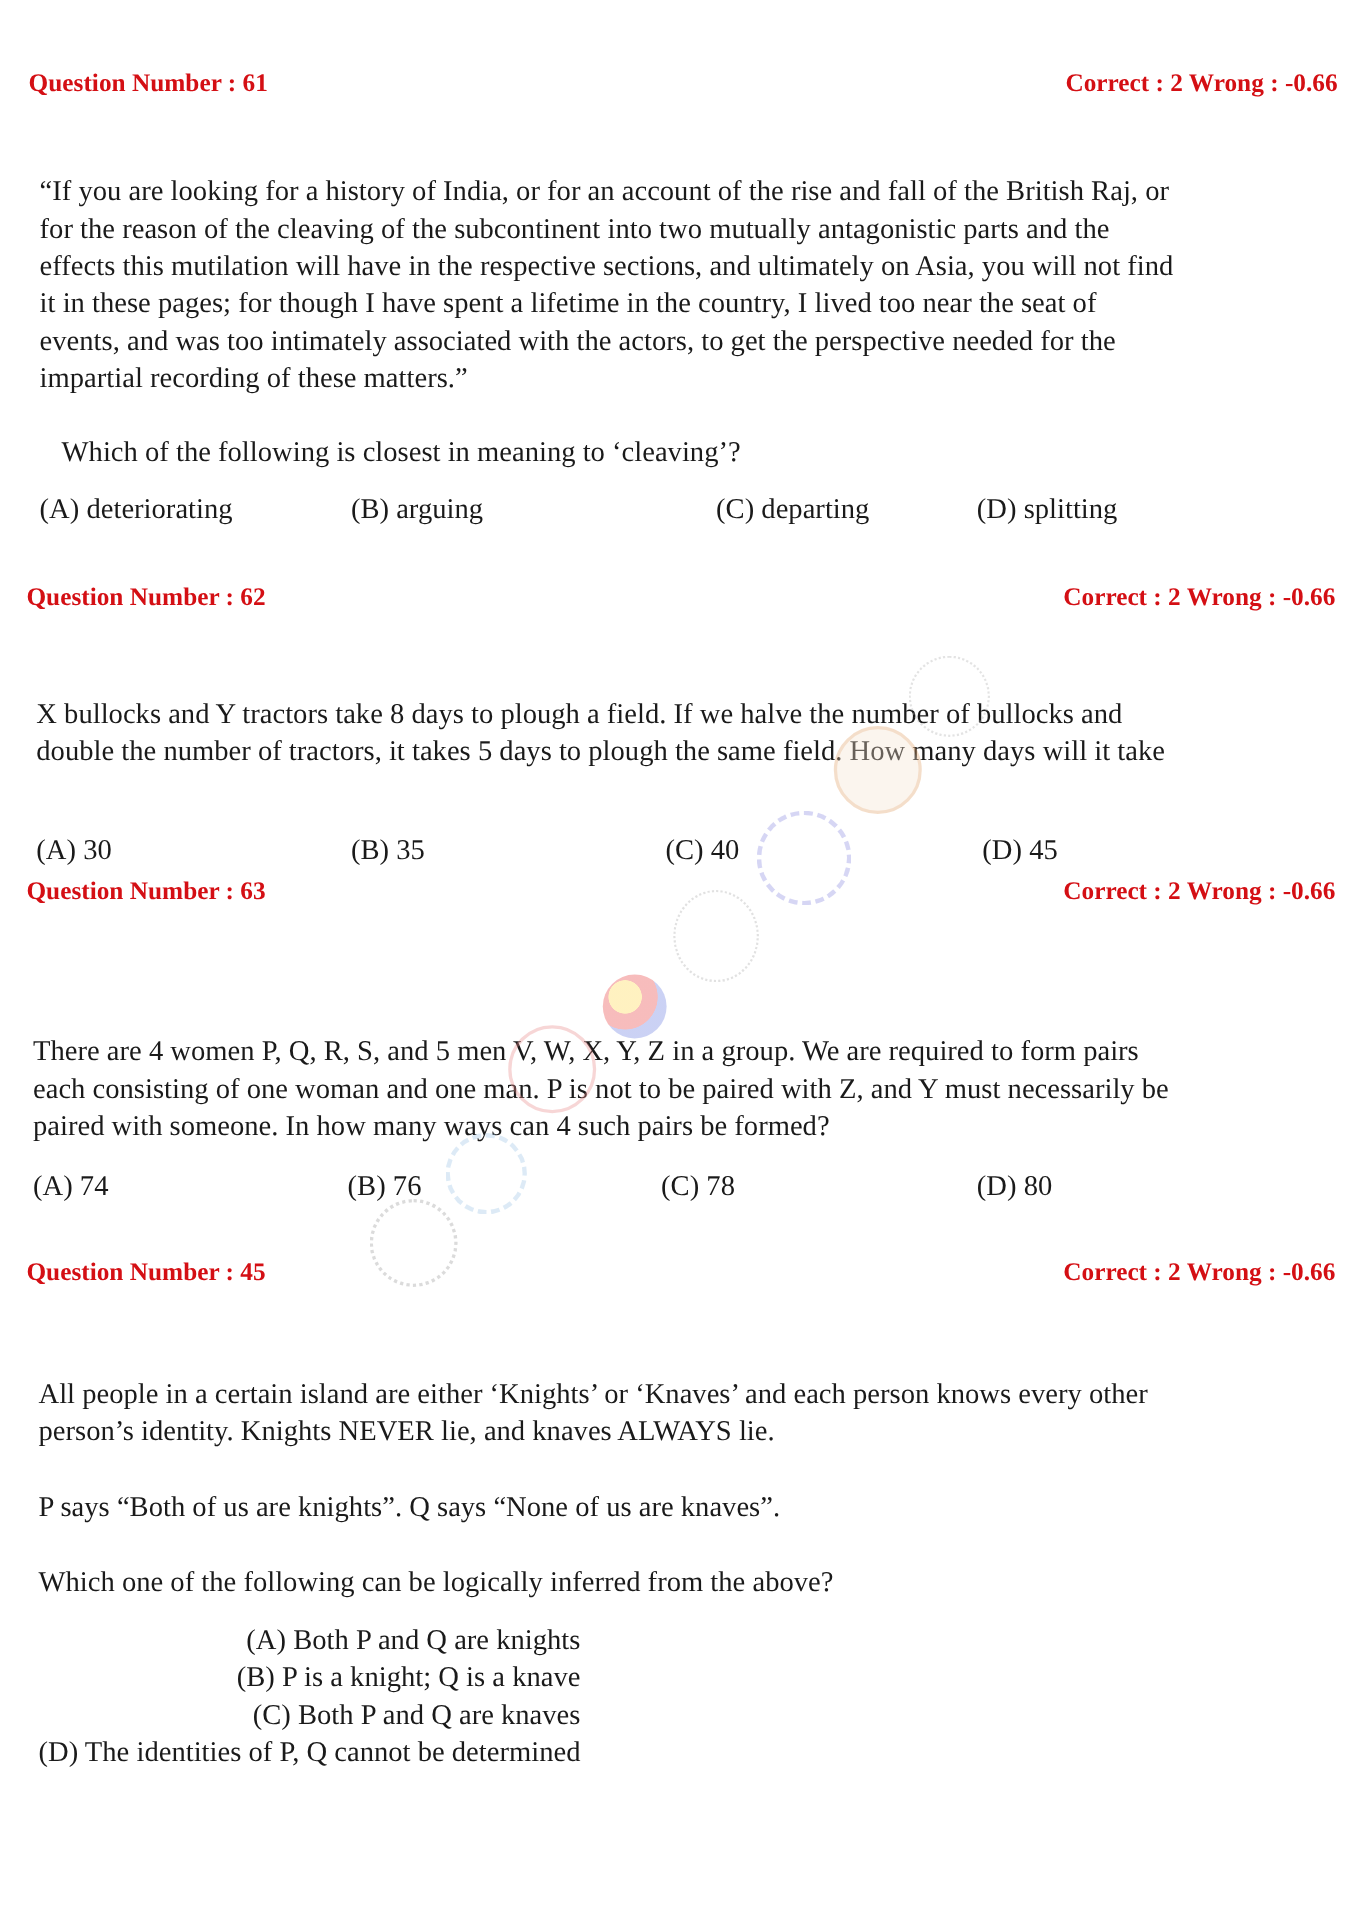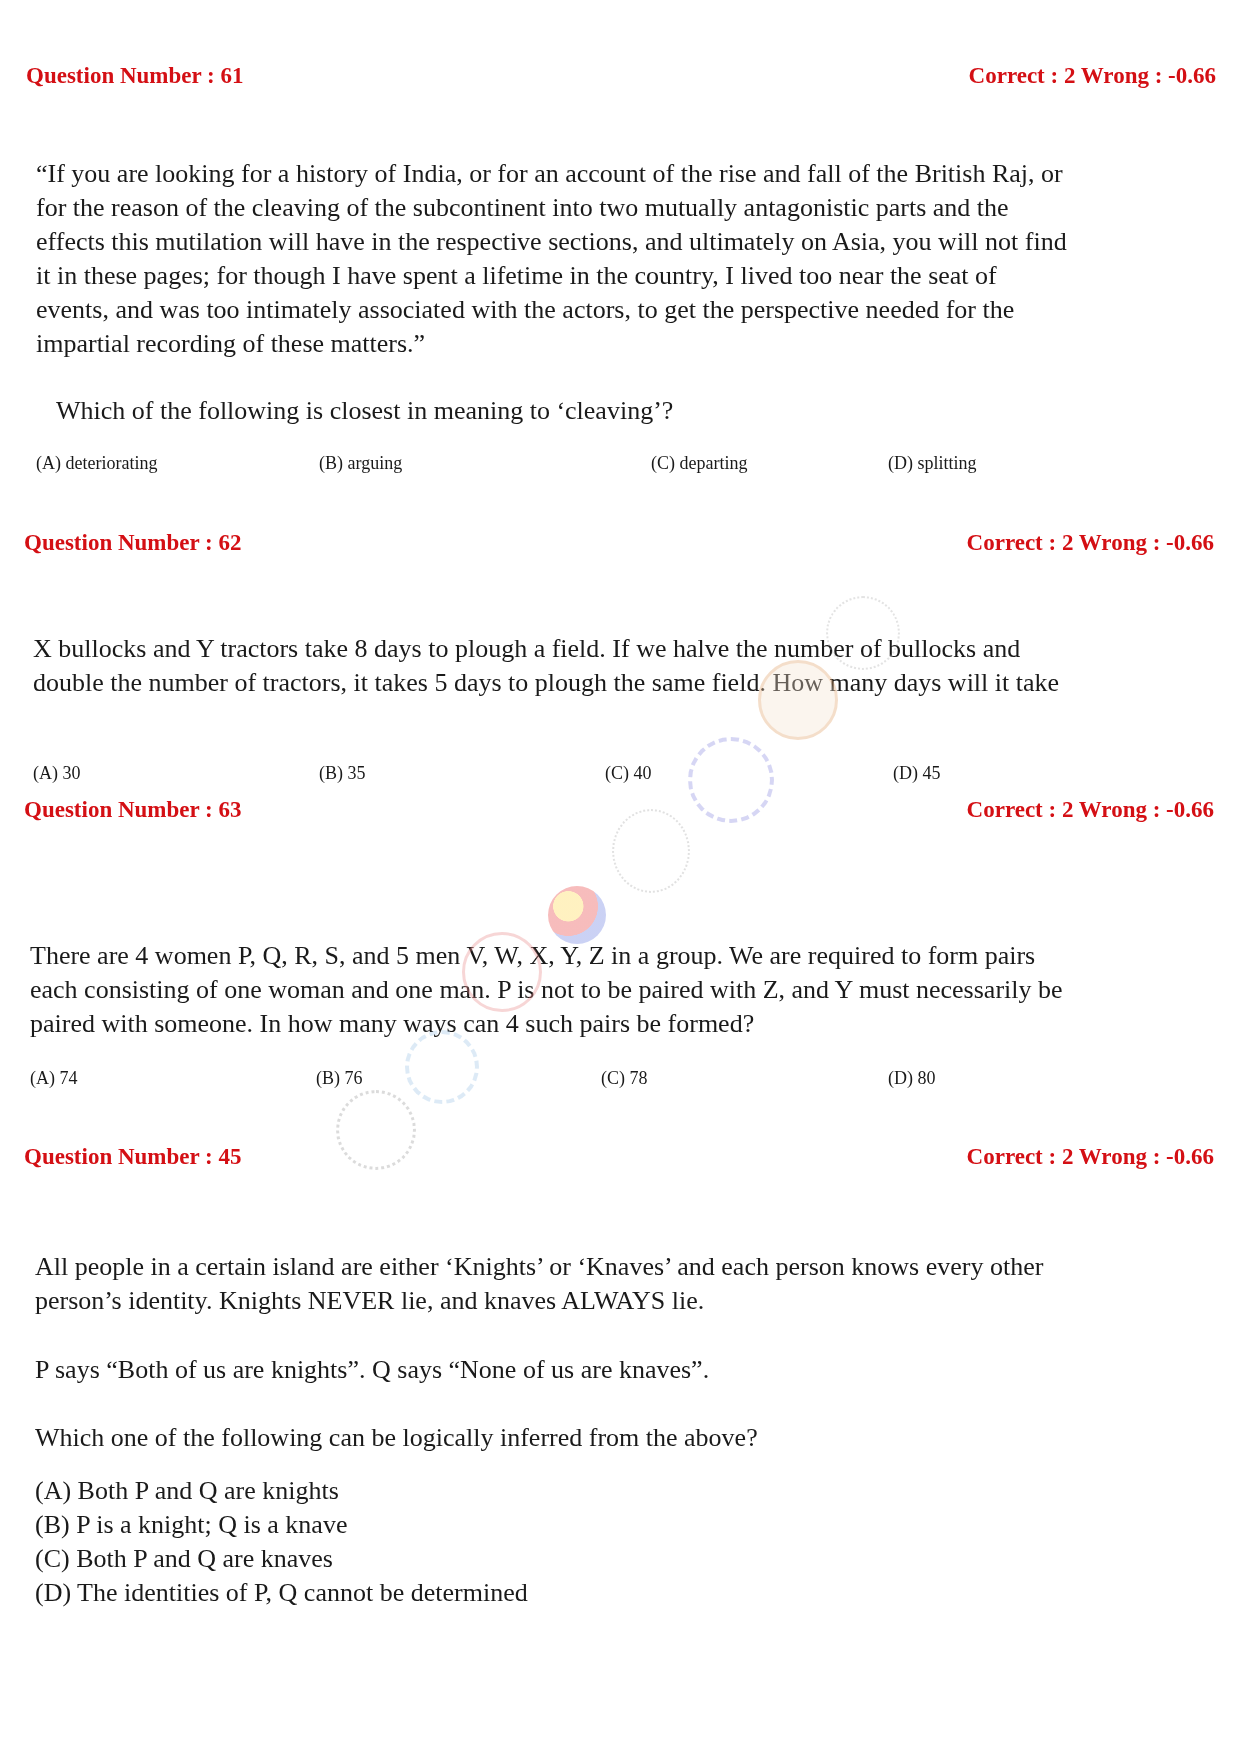--- a/index.html
+++ b/index.html
@@ -4,21 +4,21 @@
 <style>
   html, body { margin: 0; padding: 0; background: #ffffff; }
   body { width: 1240px; height: 1755px; position: relative; overflow: hidden;
          font-family: "Liberation Serif", "DejaVu Serif", serif; color: #1a1a1a; }
   .qhead { position: absolute; left: 0; width: 1240px; height: 40px; }
   .qnum, .qmarks { position: absolute; top: 0; font-weight: bold; font-size: 23px;
                    color: #d40f14; white-space: nowrap; line-height: 40px; }
   .qmarks { word-spacing: 0px; }
   .para { position: absolute; font-size: 26px; line-height: 34px; white-space: nowrap; }
   .para .line { display: block; height: 34px; }
-  .opt { position: absolute; font-size: 18px; line-height: 34px; white-space: nowrap; text-align: right; }
+  .opt { position: absolute; font-size: 26px; line-height: 34px; white-space: nowrap; text-align: right; }
   .optlist { position: absolute; font-size: 26px; line-height: 34px; white-space: nowrap; }
   .optlist div { height: 34px; }
   .wm { position: absolute; border-radius: 50%; opacity: 0.35; pointer-events: none; }
 </style>
 </head>
 <body>
 
 <section>
   <div class="qhead" style="top:56px;">
     <span class="qnum" style="left:26px;">Question Number : 61</span>
@@ -74,21 +74,21 @@
   <div class="qhead" style="top:1137px;">
     <span class="qnum" style="left:24px;">Question Number : 45</span>
     <span class="qmarks" style="right:26px;">Correct : 2  Wrong : -0.66</span>
   </div>
   <div class="para" style="left:35px; top:1250px;">
     <span class="line">All people in a certain island are either ‘Knights’ or ‘Knaves’ and each person knows every other</span>
     <span class="line">person’s identity. Knights NEVER lie, and knaves ALWAYS lie.</span>
   </div>
   <div class="para" style="left:35px; top:1353px;">P says “Both of us are knights”. Q says “None of us are knaves”.</div>
   <div class="para" style="left:35px; top:1421px;">Which one of the following can be logically inferred from the above?</div>
-  <div class="optlist" style="left:35px; top:1474px;">
+  <div class="optlist" style="left:35px; top:1474px;text-align:right;">
     <div>(A) Both P and Q are knights</div>
     <div>(B) P is a knight; Q is a knave</div>
     <div>(C) Both P and Q are knaves</div>
     <div>(D) The identities of P, Q cannot be determined</div>
   </div>
 </section>
 
 <div class="wm" style="left:826px; top:596px; width:70px; height:70px; border:2px dotted #b0b0b0;"></div>
 <div class="wm" style="left:758px; top:660px; width:74px; height:74px; border:3px solid #e2a36a; background:#f6e3cf;"></div>
 <div class="wm" style="left:688px; top:737px; width:78px; height:78px; border:4px dashed #8c8ce0;"></div>

